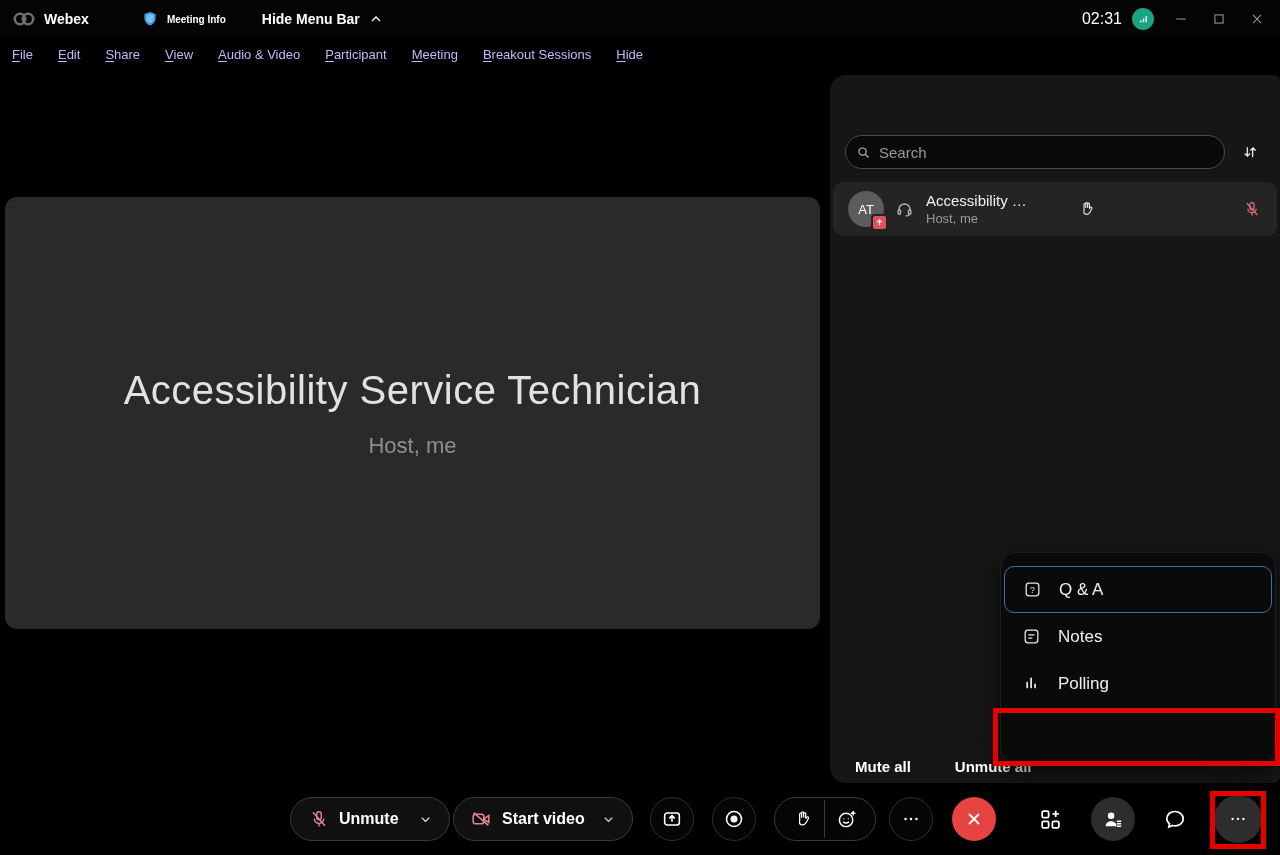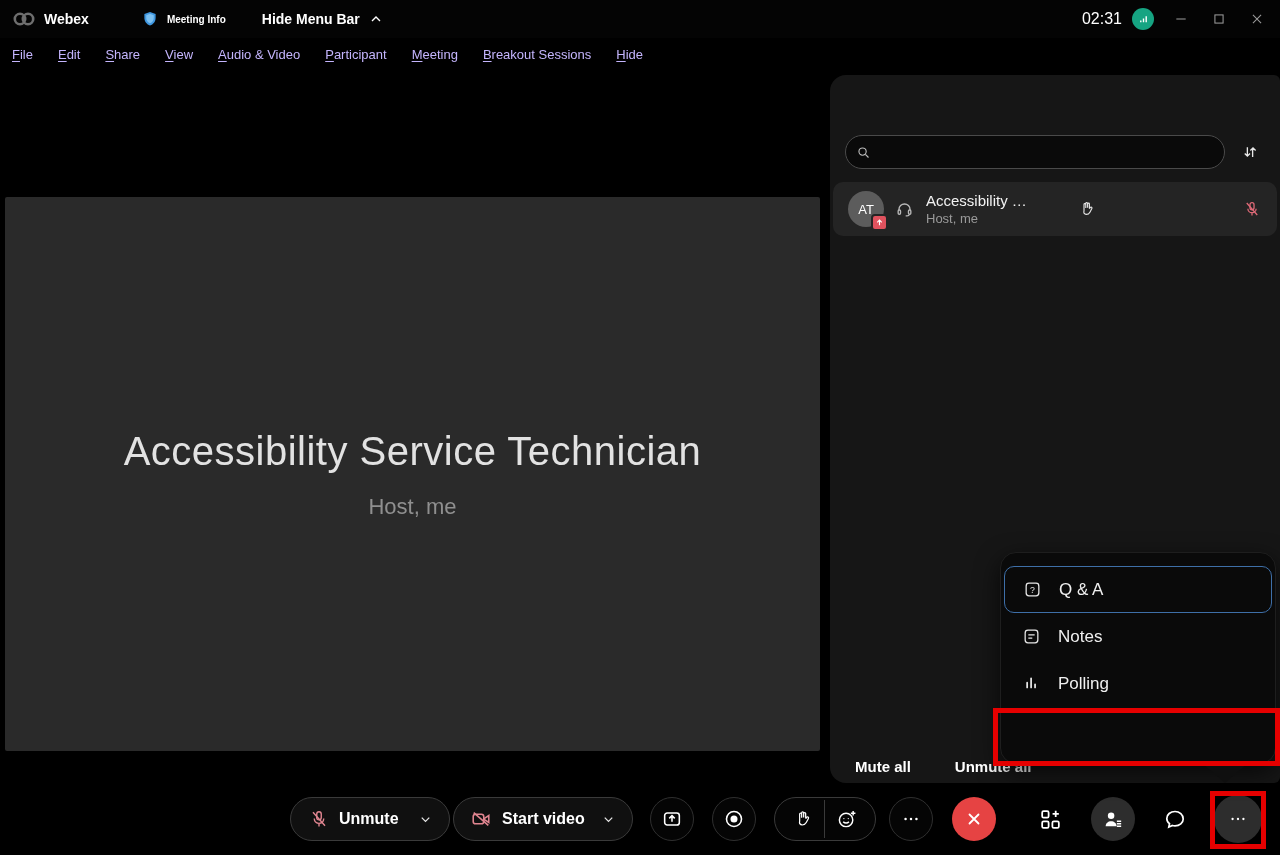--- a/index.html
+++ b/index.html
@@ -22,22 +22,22 @@
     display:flex; align-items:center; justify-content:center; margin-left:10px; }
   .win-btn { width:38px; height:38px; display:flex; align-items:center; justify-content:center; }
 
   
   .menubar { position:absolute; left:0; top:38px; width:1280px; height:32px;
     display:flex; align-items:center; gap:25px; padding-left:12px; background:#000; }
   .menu-item { display:inline-block; font-size:13px; font-weight:normal; color:#c4b5fd; }
   .menu-item::first-letter { text-decoration:underline; text-underline-offset:2px; }
 
   
-  .stage-tile { position:absolute; left:5px; top:197px; width:815px; height:554px;
-    background:#2a2a2a; border-radius:2px; display:flex; flex-direction:column;
+  .stage-tile { position:absolute; left:5px; top:197px; width:815px; height:432px;
+    background:#2a2a2a; border-radius:12px; display:flex; flex-direction:column;
     align-items:center; justify-content:center; }
   .stage-name { font-size:40px; color:#e2e2e2; letter-spacing:.5px; }
   .stage-role { margin-top:20px; font-size:22px; color:#8f8f8f; }
 
   
   .panel { position:absolute; left:830px; top:75px; width:450px; height:708px;
     background:#161616; border-radius:16px 6px 6px 16px; }
   .panel-header { position:absolute; left:0; top:0; width:100%; height:48px;
     display:flex; align-items:center; padding:0 16px; }
   .panel-title { margin-left:10px; font-size:17px; font-weight:bold; color:#fff; }
@@ -162,20 +162,21 @@
 </div>
 
 <div class="panel">
 
   <div class="search-row">
     <div class="search-box">
       <svg width="15" height="15" viewBox="0 0 24 24" fill="none" stroke="#bdbdbd" stroke-width="1.8">
         <circle cx="10.5" cy="10.5" r="5.8"></circle>
           <path d="M15 15l5 5"></path>
       </svg>
+      <input type="text" placeholder="Search" style="">
     </div>
     <span class="icon-btn">
       <svg width="18" height="18" viewBox="0 0 24 24" fill="none" stroke="#e8e8e8" stroke-width="1.8">
         <path d="M8.5 5.5v12M5 14l3.5 3.5L12 14M15.5 18.5v-12M12.5 10L16 6.5 19.5 10"></path>
       </svg>
     </span>
   </div>
 
   <div class="p-row">
     <span class="avatar">

